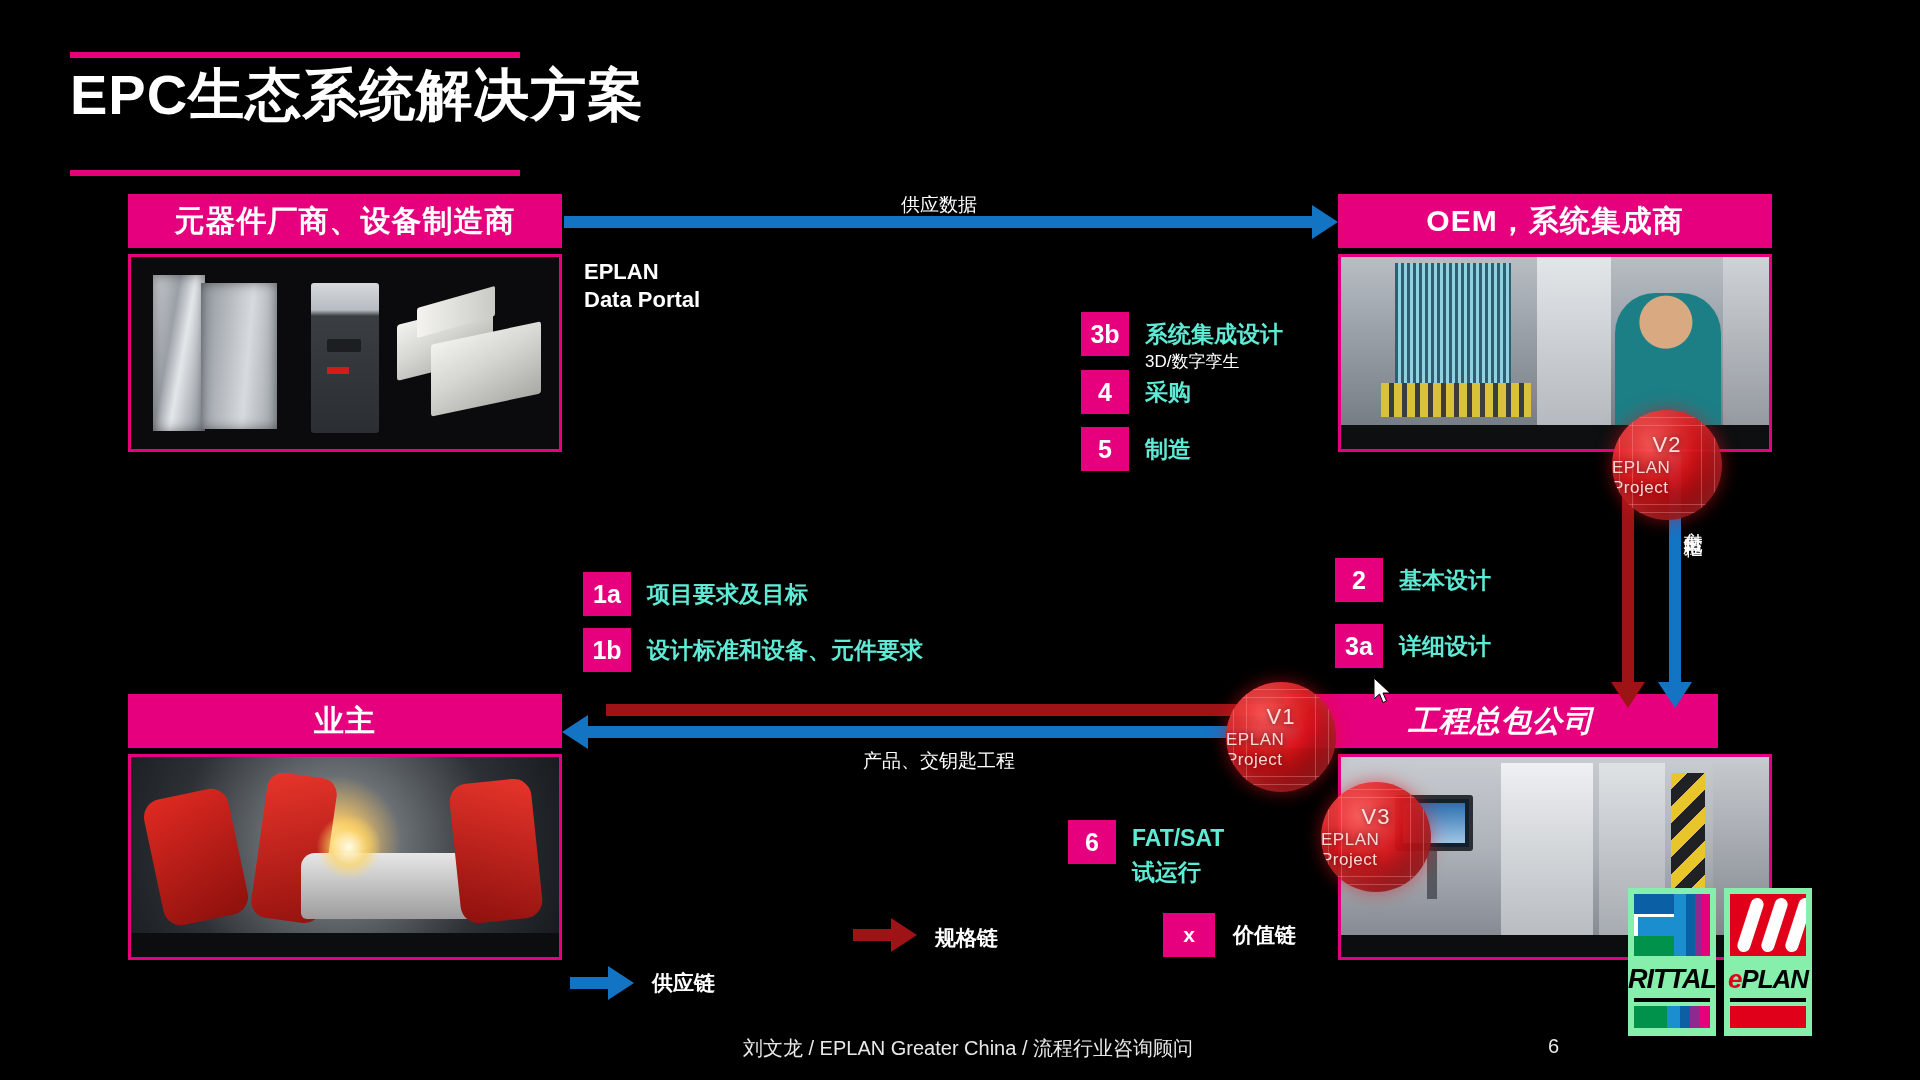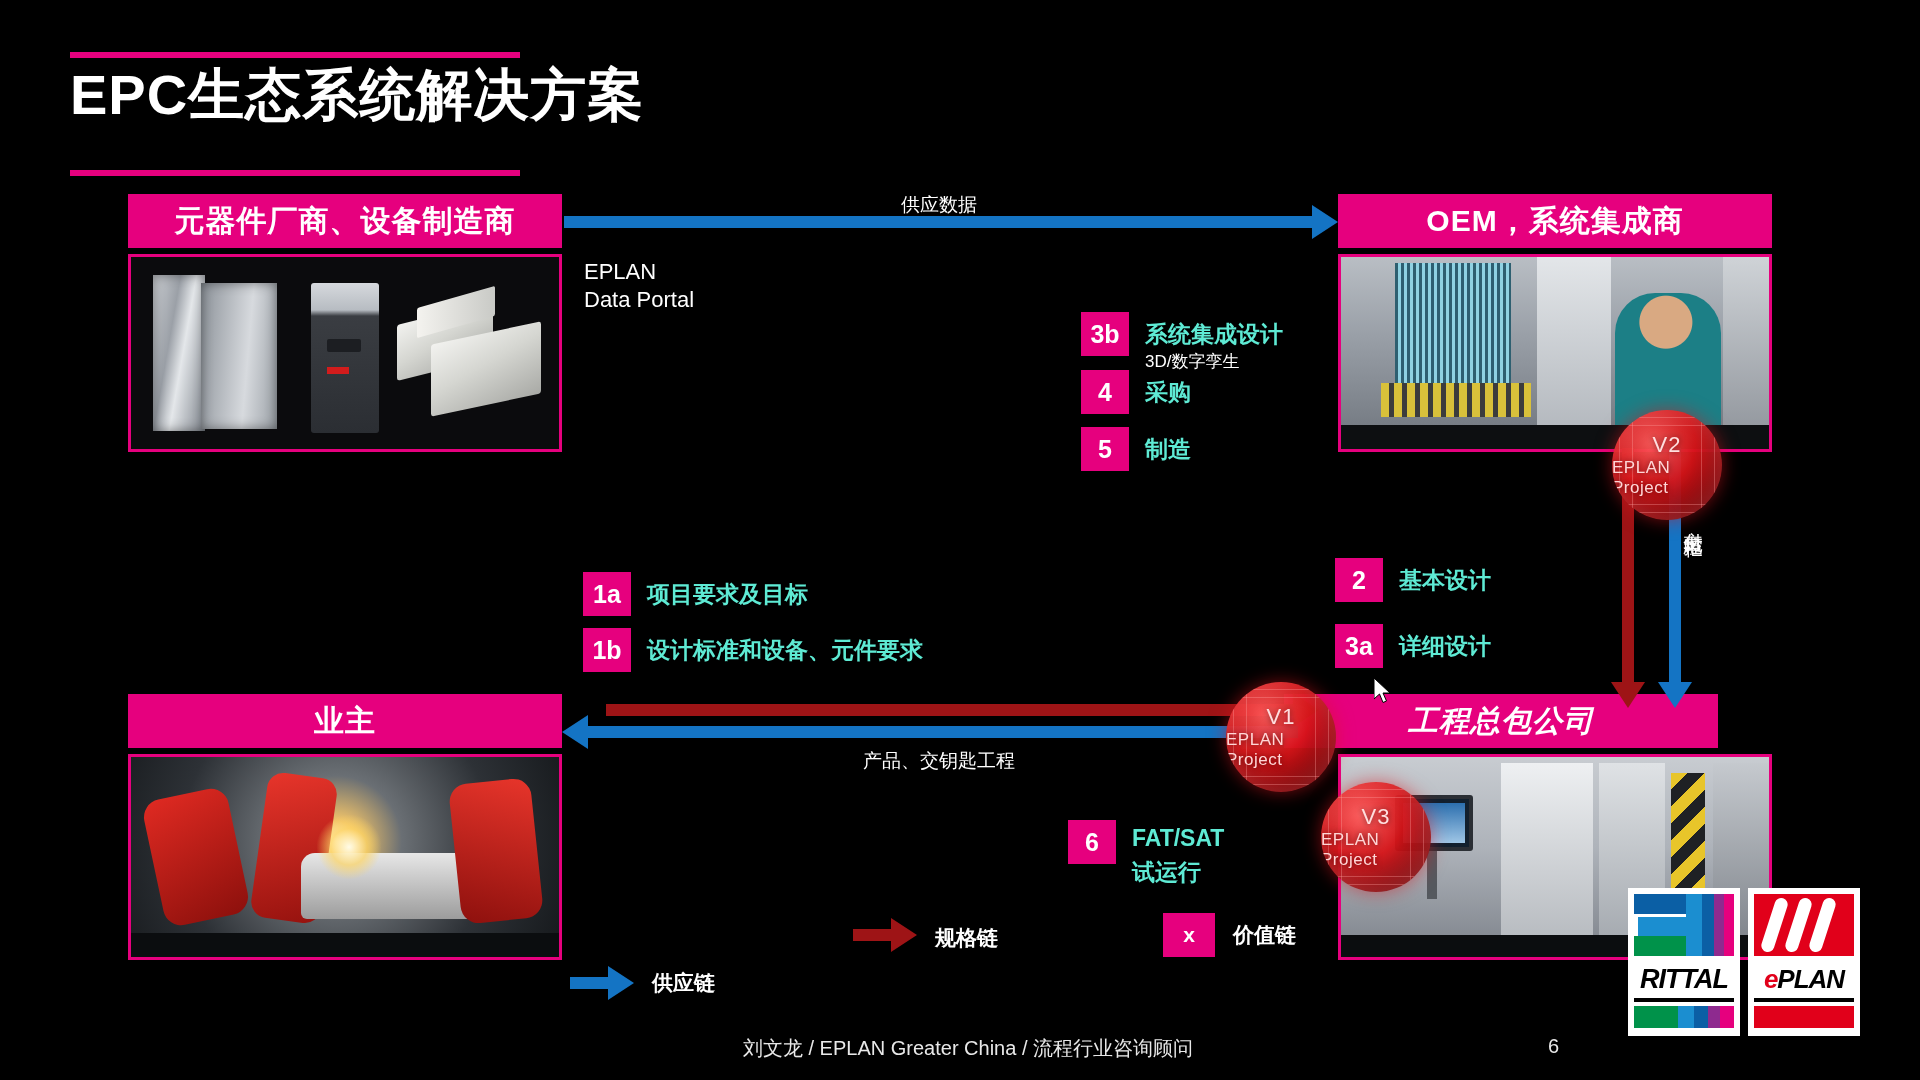--- a/index.html
+++ b/index.html
@@ -90,21 +90,21 @@
   .head-left-blue  { border-top: 17px solid transparent; border-bottom: 17px solid transparent; border-right: 26px solid #1474c4; }
   .head-right-red  { border-top: 17px solid transparent; border-bottom: 17px solid transparent; border-left: 26px solid #9e1416; }
   .head-down-blue  { border-left: 17px solid transparent; border-right: 17px solid transparent; border-top: 26px solid #1474c4; }
   .head-down-red   { border-left: 17px solid transparent; border-right: 17px solid transparent; border-top: 26px solid #9e1416; }
 
   
   .plain-label {
     position: absolute; color: #fff; font-size: 19px; white-space: nowrap;
   }
   .block-label {
-    position: absolute; color: #fff; font-size: 22px; font-weight: 400;
+    position: absolute; color: #fff; font-size: 22px; font-weight: 700;
     line-height: 1.28; white-space: nowrap;
   }
   .vert-label {
     position: absolute; color: #fff; font-size: 19px;
     writing-mode: vertical-rl; text-orientation: upright; letter-spacing: 2px;
   }
 
   
   .step { position: absolute; display: flex; align-items: flex-start; }
   .step-badge {
@@ -161,21 +161,21 @@
     position: absolute; left: 0; right: 0; top: 1035px;
     text-align: center; color: #e8e8e8; font-size: 20px;
   }
   #page-number {
     position: absolute; left: 1540px; top: 1035px;
     color: #e8e8e8; font-size: 20px;
   }
 
   
   #logo-lockup { position: absolute; left: 1620px; top: 888px; width: 232px; height: 148px; display:flex; gap: 8px; }
-  .logo-card { background:#ffffff; width: 112px; height: 148px; position: relative; }
+  .logo-card { background:#86efac; width: 88px; height: 148px; position: relative; }
   .rittal-bars-top { position:absolute; top:6px; left:6px; right:6px; height: 62px; display:flex; }
   .rittal-wordmark {
     position:absolute; top: 72px; left: 4px; right: 4px; height: 38px;
     display:flex; align-items:center; justify-content:center;
     font-size: 27px; font-weight: 700; font-style: italic; color:#000; letter-spacing: -1px;
   }
   .rittal-underline { position:absolute; top: 110px; left:6px; right:6px; height:4px; background:#000; }
   .rittal-bars-bot { position:absolute; bottom:8px; left:6px; right:6px; height: 22px; display:flex; }
   .eplan-top { position:absolute; top:6px; left:6px; right:6px; height: 62px; background:#e1001a; overflow:hidden; }
   .eplan-slash { position:absolute; width: 13px; height: 56px; background:#fff; border-radius: 7px; transform: rotate(18deg); top: 3px; }

